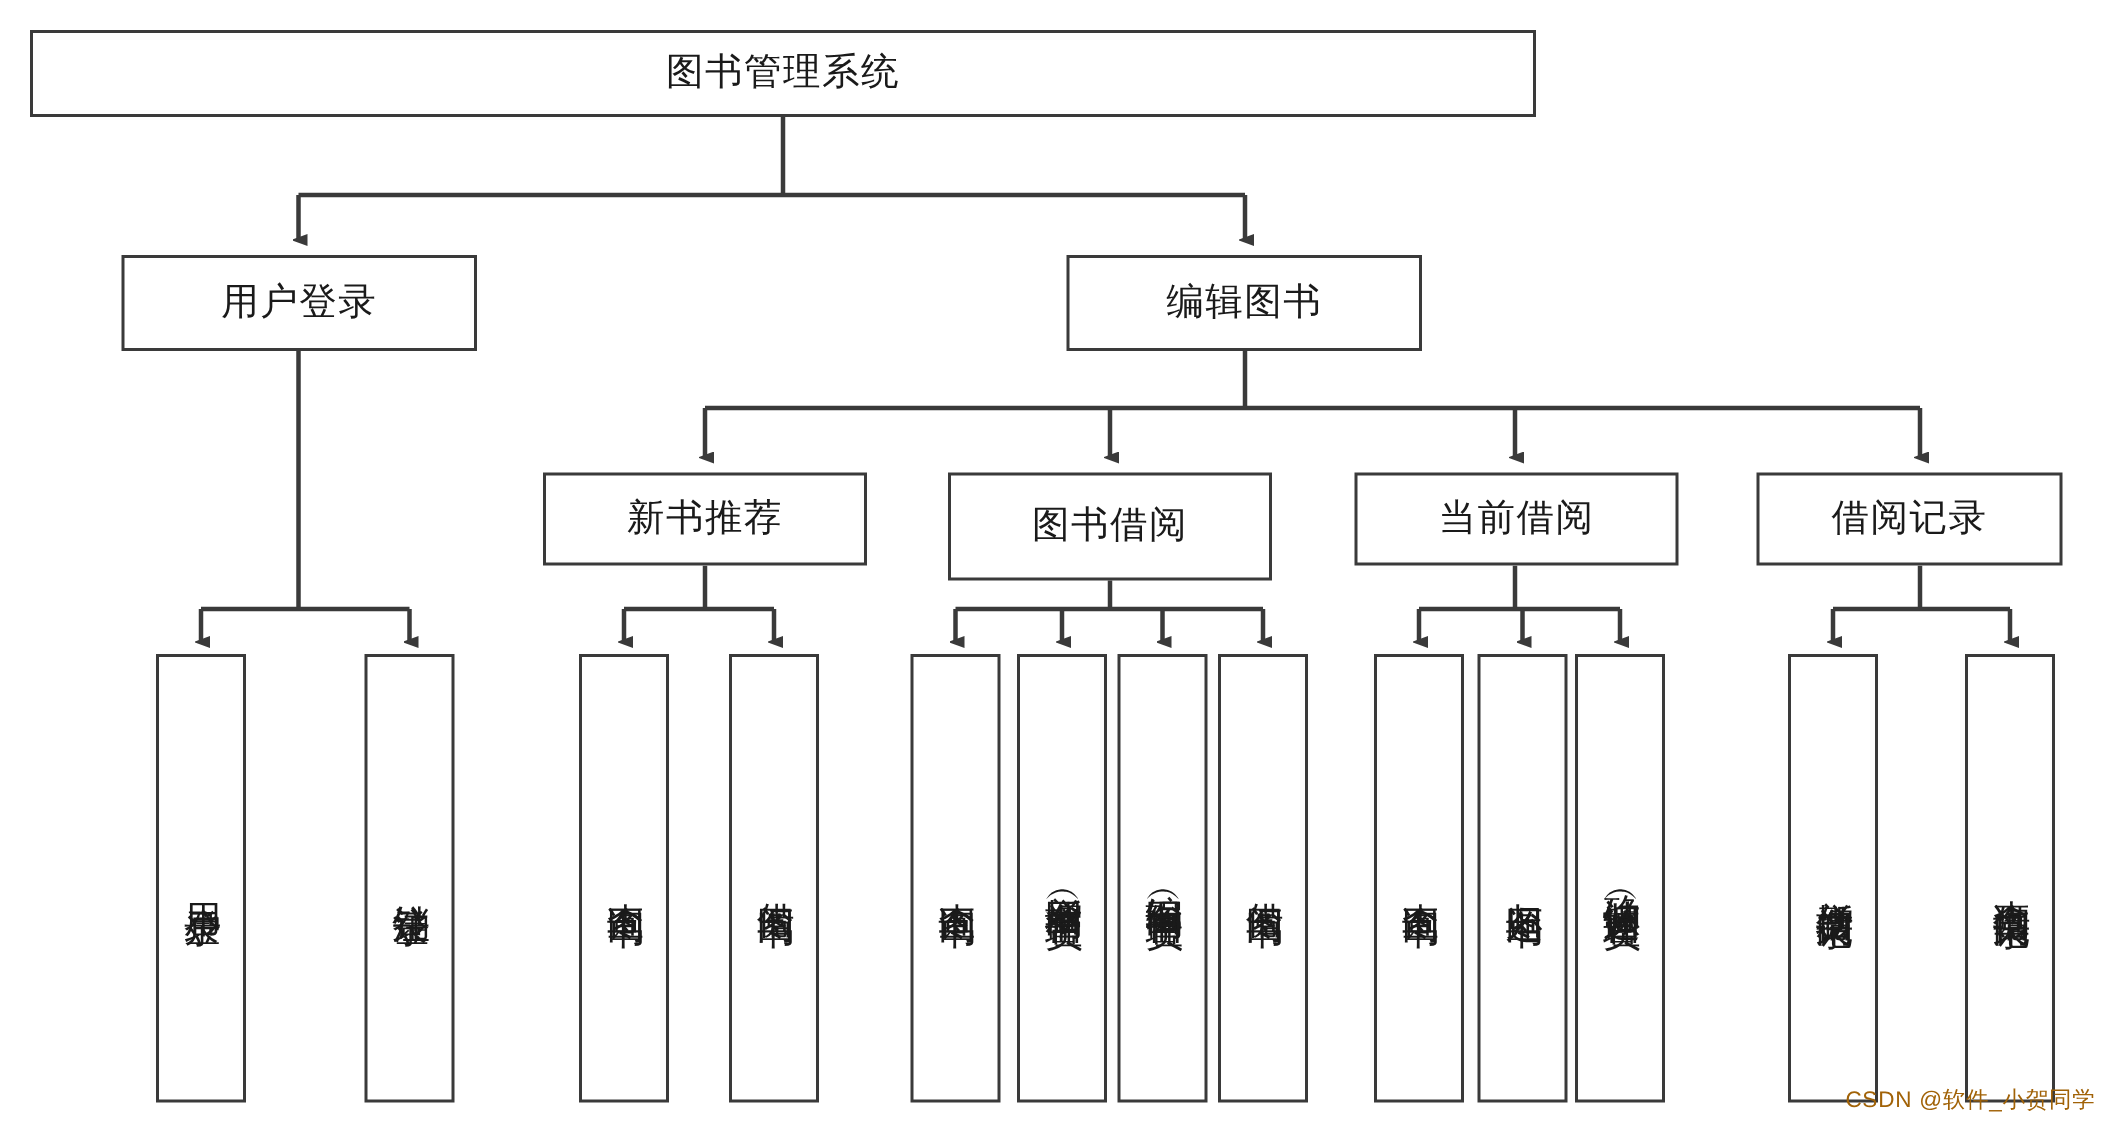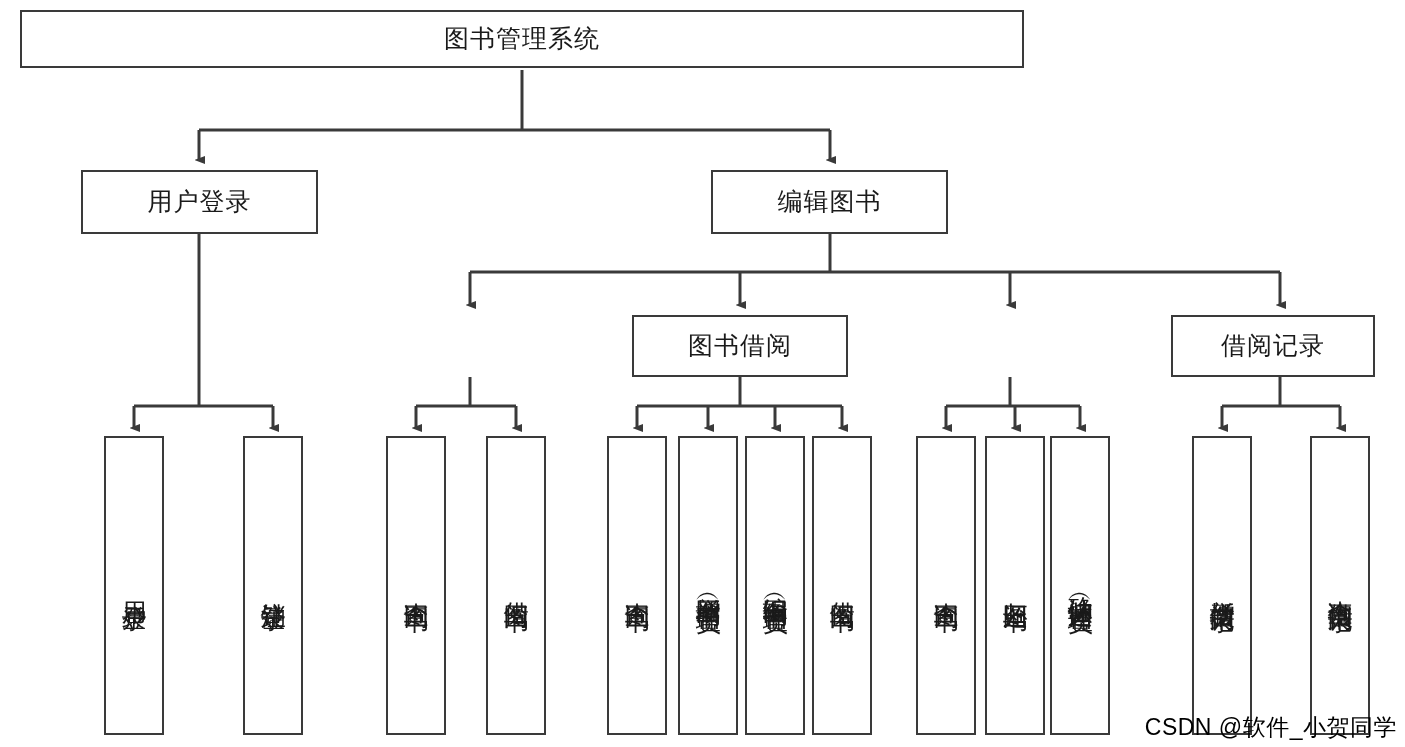--- a/index.html
+++ b/index.html
@@ -55,22 +55,22 @@
     left: 0;
     top: 0;
     width: 1405px;
     height: 747px;
     pointer-events: none;
   }
   #watermark {
     position: absolute;
     right: 8px;
     bottom: 4px;
-    font-size: 23px;
-    color: #000000;
+    font-size: 15px;
+    color: #a16207;
     white-space: nowrap;
     letter-spacing: 0.5px;
   }
 </style>
 </head>
 <body>
 
 <div id="canvas">
 
   <svg id="edges" viewBox="0 0 1405 747" xmlns="http://www.w3.org/2000/svg">
@@ -116,33 +116,39 @@
       <path d="M1015,406 L1015,428" marker-end="url(#arrow)"></path>
       <path d="M1080,406 L1080,428" marker-end="url(#arrow)"></path>
 
       <path d="M1280,377 L1280,406"></path>
       <path d="M1222,406 L1340,406"></path>
       <path d="M1222,406 L1222,428" marker-end="url(#arrow)"></path>
       <path d="M1340,406 L1340,428" marker-end="url(#arrow)"></path>
     </g>
   </svg>
 
-  <div class="node horizontal" style="left:20px; top:10px; width:1004px; height:58px;">
+  <div class="node horizontal" style="left:20px; top:20px; width:1004px; height:58px;">
     <span>图书管理系统</span>
   </div>
 
   <div class="node horizontal" style="left:81px; top:170px; width:237px; height:64px;">
     <span>用户登录</span>
   </div>
   <div class="node horizontal" style="left:711px; top:170px; width:237px; height:64px;">
     <span>编辑图书</span>
   </div>
 
-  <div class="node horizontal" style="left:632px; top:315px; width:216px; height:62px;">
+  <div class="node horizontal" style="left:362px; top:315px; width:216px; height:62px;">
+    <span>新书推荐</span>
+  </div>
+  <div class="node horizontal" style="left:632px; top:315px; width:216px; height:72px;">
     <span>图书借阅</span>
+  </div>
+  <div class="node horizontal" style="left:903px; top:315px; width:216px; height:62px;">
+    <span>当前借阅</span>
   </div>
   <div class="node horizontal" style="left:1171px; top:315px; width:204px; height:62px;">
     <span>借阅记录</span>
   </div>
 
   <div class="node vertical" style="left:104px; top:436px; width:60px; height:299px;">
     <span class="vtext">用户登录</span>
   </div>
   <div class="node vertical" style="left:243px; top:436px; width:60px; height:299px;">
     <span class="vtext">注销登录</span>

